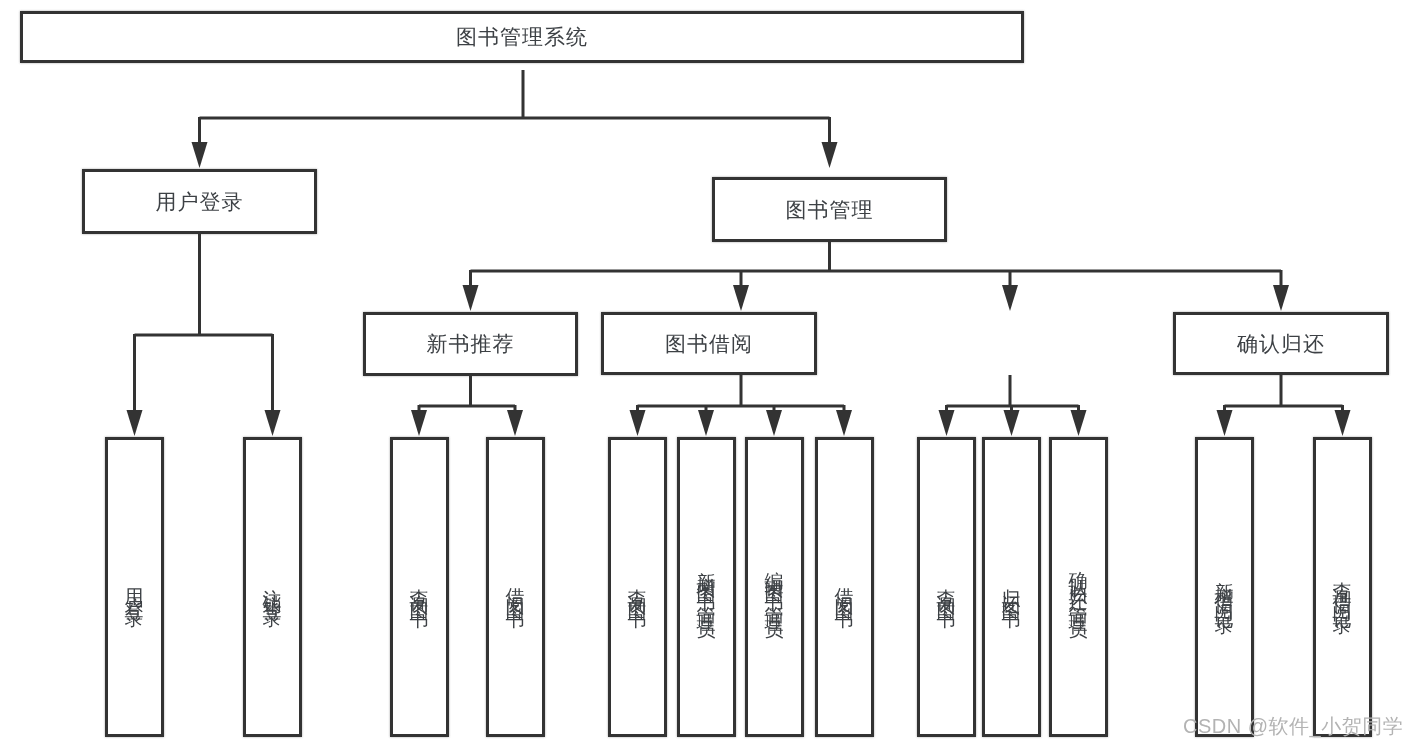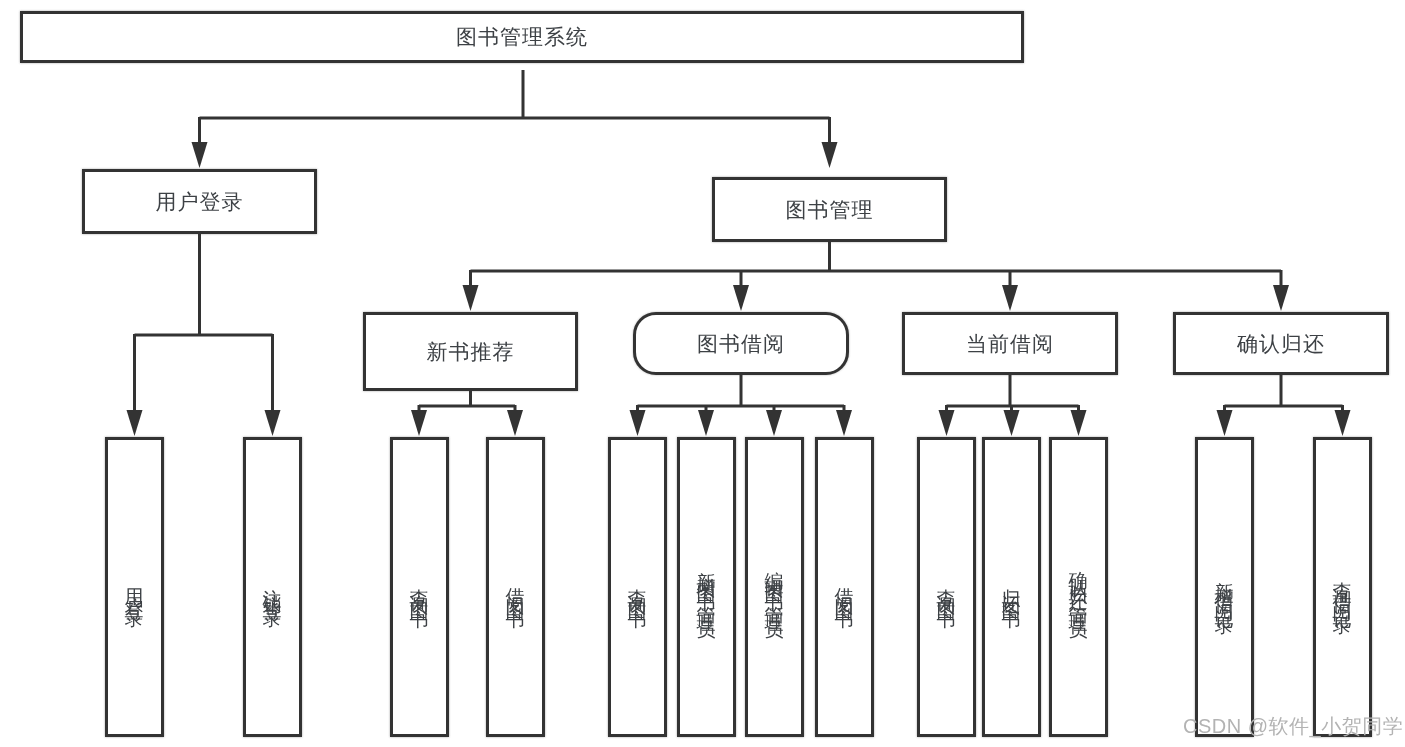--- a/index.html
+++ b/index.html
@@ -94,28 +94,25 @@
     <span>图书管理系统</span>
   </div>
 
   <div class="node h-node" style="left:82px; top:169px; width:235px; height:65px;">
     <span>用户登录</span>
   </div>
   <div class="node h-node" style="left:712px; top:169px; width:235px; height:65px;margin-top:8px;">
     <span>图书管理</span>
   </div>
 
-  <div class="node h-node" style="left:363px; top:312px; width:215px; height:79px;">
+  <div class="node h-node" style="left:363px; top:312px; width:215px; height:64px;">
     <span>新书推荐</span>
   </div>
-  <div class="node h-node" style="left:633px; top:312px; width:216px; height:63px;border-radius:23px;">
+  <div class="node h-node" style="left:601px; top:312px; width:216px; height:63px;">
     <span>图书借阅</span>
-  </div>
-  <div class="node h-node" style="left:902px; top:312px; width:216px; height:63px;">
-    <span>当前借阅</span>
   </div>
   <div class="node h-node" style="left:1173px; top:312px; width:216px; height:63px;">
     <span>确认归还</span>
   </div>
 
   <div class="node leaf" style="left:105px;">
     <span class="vtext">用户登录</span>
   </div>
   <div class="node leaf" style="left:243px;">
     <span class="vtext">注销登录</span>

